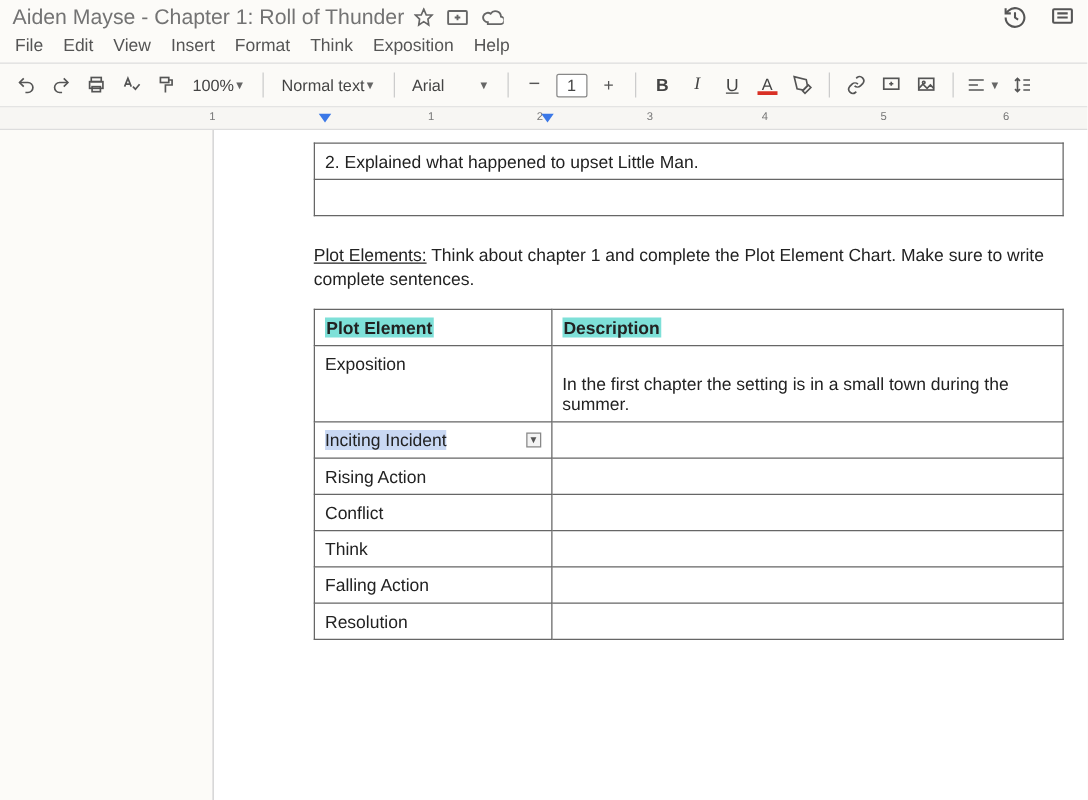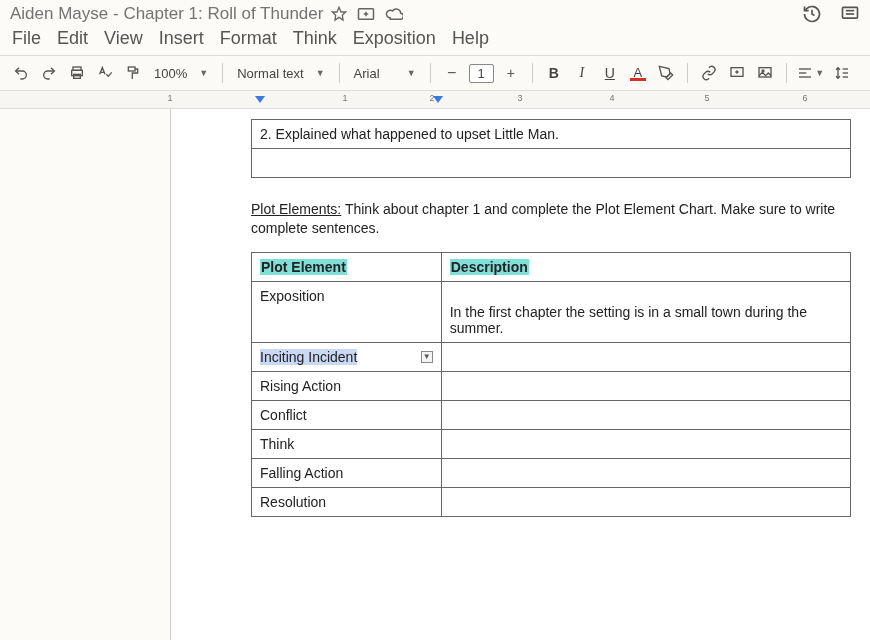--- a/index.html
+++ b/index.html
@@ -22,39 +22,39 @@
     color: #737373;
     font-weight: 400;
   }
   .title-icons { display: flex; gap: 10px; align-items: center; }
   .title-icons svg, .right-icons svg { display: block; }
   .right-icons { margin-left: auto; display: flex; gap: 18px; align-items: center; }
   .menubar {
     display: flex;
     gap: 16px;
     padding: 2px 12px 6px 12px;
-    font-size: 18px;
+    font-size: 14px;
     color: #555;
   }
   .menubar span { cursor: pointer; }
   .toolbar {
     display: flex;
     align-items: center;
     gap: 6px;
     padding: 6px 10px;
     border-top: 1px solid #ddd;
     border-bottom: 1px solid #ddd;
     background: #fbfaf7;
     font-size: 13px;
     color: #444;
   }
   .tb-sep { width: 1px; height: 20px; background: #ccc; margin: 0 4px; }
   .tb-btn { width: 22px; height: 22px; display: flex; align-items: center; justify-content: center; cursor: pointer; }
   .zoom { display: flex; align-items: center; gap: 2px; }
-  .dropdown-btn { display: flex; align-items: center; gap: 12px; cursor: pointer; padding: 2px 4px; }
+  .dropdown-btn { display: flex; align-items: center; gap: 0; cursor: pointer; padding: 2px 4px; }
   .font-size-group { display:flex; align-items:center; gap:6px;}
   .font-size-box { border:1px solid #888; padding:1px 8px; font-size:13px; border-radius:2px; background:#fff;}
   .caret { font-size: 9px; color:#666; }
   .text-color-btn { position:relative; width:22px; display:flex; flex-direction:column; align-items:center;}
   .text-color-underline { height:3px; width:16px; background:#d93025; margin-top:-2px;}
   .ruler {
     height: 18px;
     background: #f7f6f3;
     position: relative;
     font-size: 9px;

